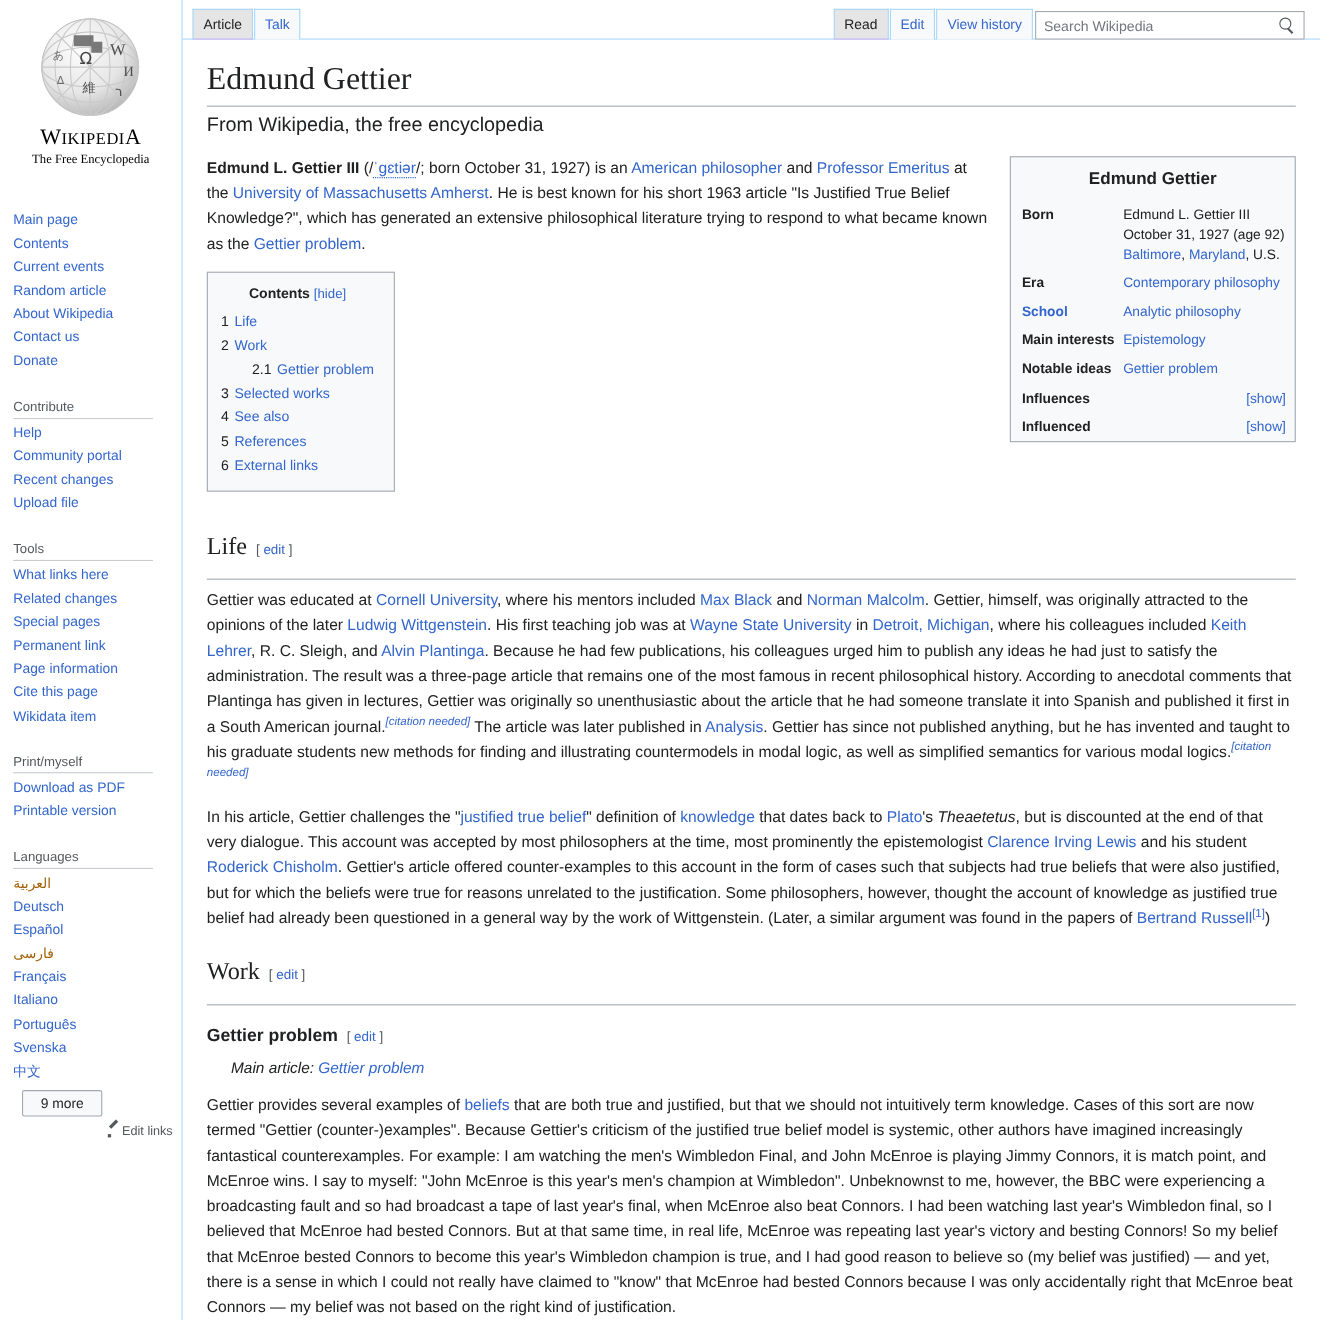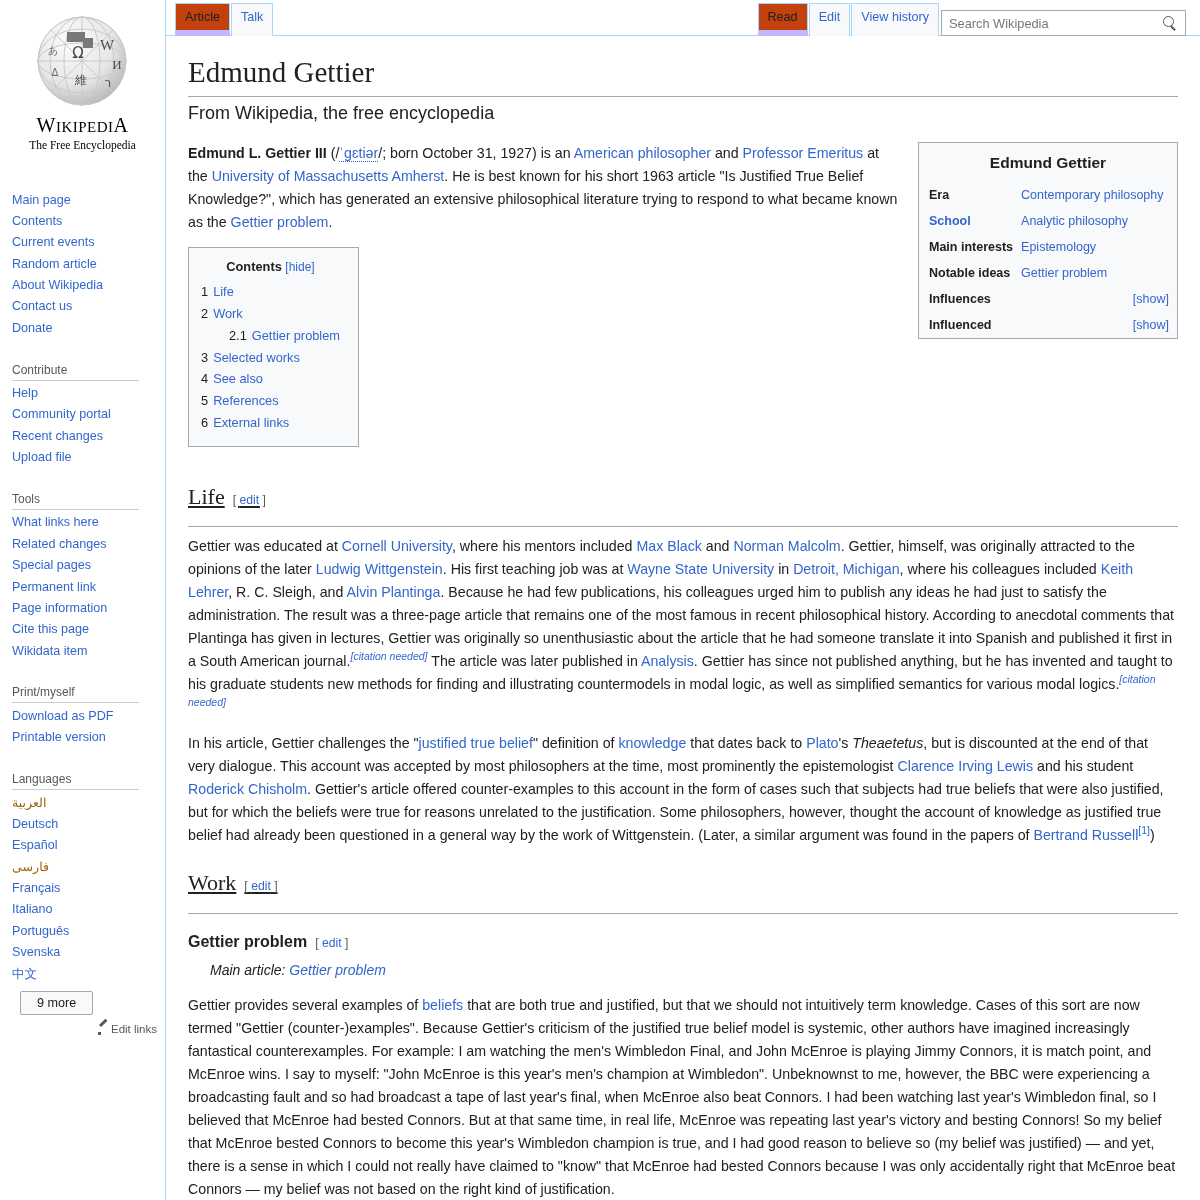--- a/index.html
+++ b/index.html
@@ -65,21 +65,21 @@
      border-left:1px solid #a7d7f9; background:#fff;}
 
   #tab-bar { position:relative; height:36px; border-bottom:1px solid #a7d7f9; }
   .ns-tabs { position:absolute; left:9px; bottom:0; display:flex; }
   .view-tabs { position:absolute; right:260px; bottom:0; display:flex; }
   .tab {
     padding:6px 9px 5px 9px; font-size:12.6px; line-height:1.2;
     background:#f8f9fa; border:1px solid #a7d7f9; border-bottom:none;
     margin-right:1px; color:#3366cc; position:relative; top:1px;
   }
-  .tab.selected { background:#c2410c; color:#202122; border-bottom:6px solid #c4b5fd; }
+  .tab.selected { background:#e5e5e5; color:#202122; border-bottom:1px solid #c4b5fd; }
 
   #search-box {
     position:absolute; right:14px; top:10px; width:245px; height:26px;
     border:1px solid #a2a9b1; background:#fff;
   }
   #search-box input {
     position:absolute; left:0; top:0; width:215px; height:24px;
     border:none; outline:none; padding:0 7px; font-size:12.8px;
     font-family:"Liberation Sans", sans-serif; color:#202122; background:transparent;
   }
@@ -127,21 +127,20 @@
   #toc .toctitle .toggle { font-weight:normal; font-size:12px; }
   #toc ul { list-style:none; margin:0; padding:0; }
   #toc li { margin:2px 0; }
   #toc .lvl2 { padding-left:28px; }
   #toc .num { color:#202122; display:inline-block; margin-right:5px; }
 
   h2.section {
     font-family:"Liberation Serif", serif; font-weight:normal; font-size:22px;
     margin:22px 0 8px 0; padding-bottom:15px; border-bottom:1px solid #a2a9b1;
     line-height:1.3;
-    text-decoration:underline;
   }
   h3.section {
     font-size:16px; font-weight:bold; margin:18px 0 6px 0; line-height:1.3;
   }
   .editsection { font-size:12.2px; font-weight:normal; color:#54595d;
      font-family:"Liberation Sans", sans-serif; margin-left:8px; }
   .hatnote { margin:0 0 12px 22px; font-style:italic; font-size:14px; }
   sup.ref { font-size:10.5px; vertical-align:super; line-height:0; }
   sup.cn { font-size:10.5px; vertical-align:super; line-height:0; font-style:italic; }
   i { font-style:italic; }
@@ -283,20 +282,28 @@
     <h1 id="firstHeading">Edmund Gettier</h1>
     <div id="siteSub">From Wikipedia, the free encyclopedia</div>
 
     <div id="mw-content-text">
 
       
       <div id="infobox">
         <div class="ib-title">Edmund Gettier</div>
         <table>
           <tbody>
+              <tr>
+            <th>Born</th>
+            <td>
+              <div>Edmund L. Gettier III</div>
+              <div>October 31, 1927 (age 92)</div>
+              <div><a href="#">Baltimore</a>, <a href="#">Maryland</a>, <span>U.S.</span></div>
+            </td>
+          </tr>
           <tr>
             <th>Era</th>
             <td><a href="#">Contemporary philosophy</a></td>
           </tr>
           <tr>
             <th><a href="#">School</a></th>
             <td><a href="#">Analytic philosophy</a></td>
           </tr>
           <tr>
             <th>Main interests</th>

